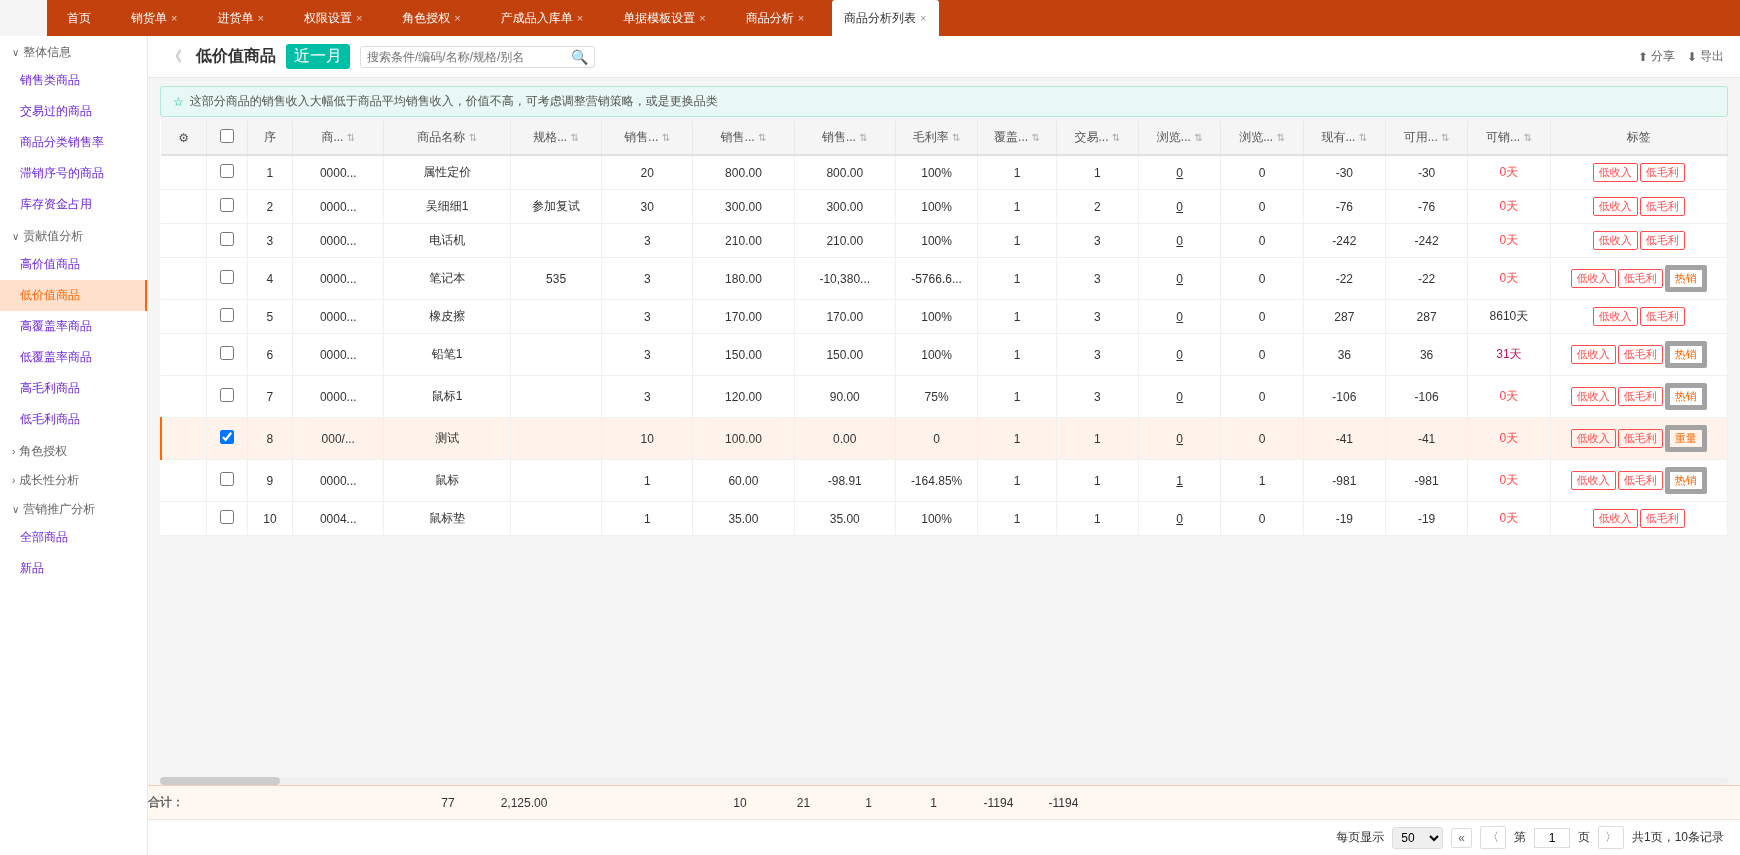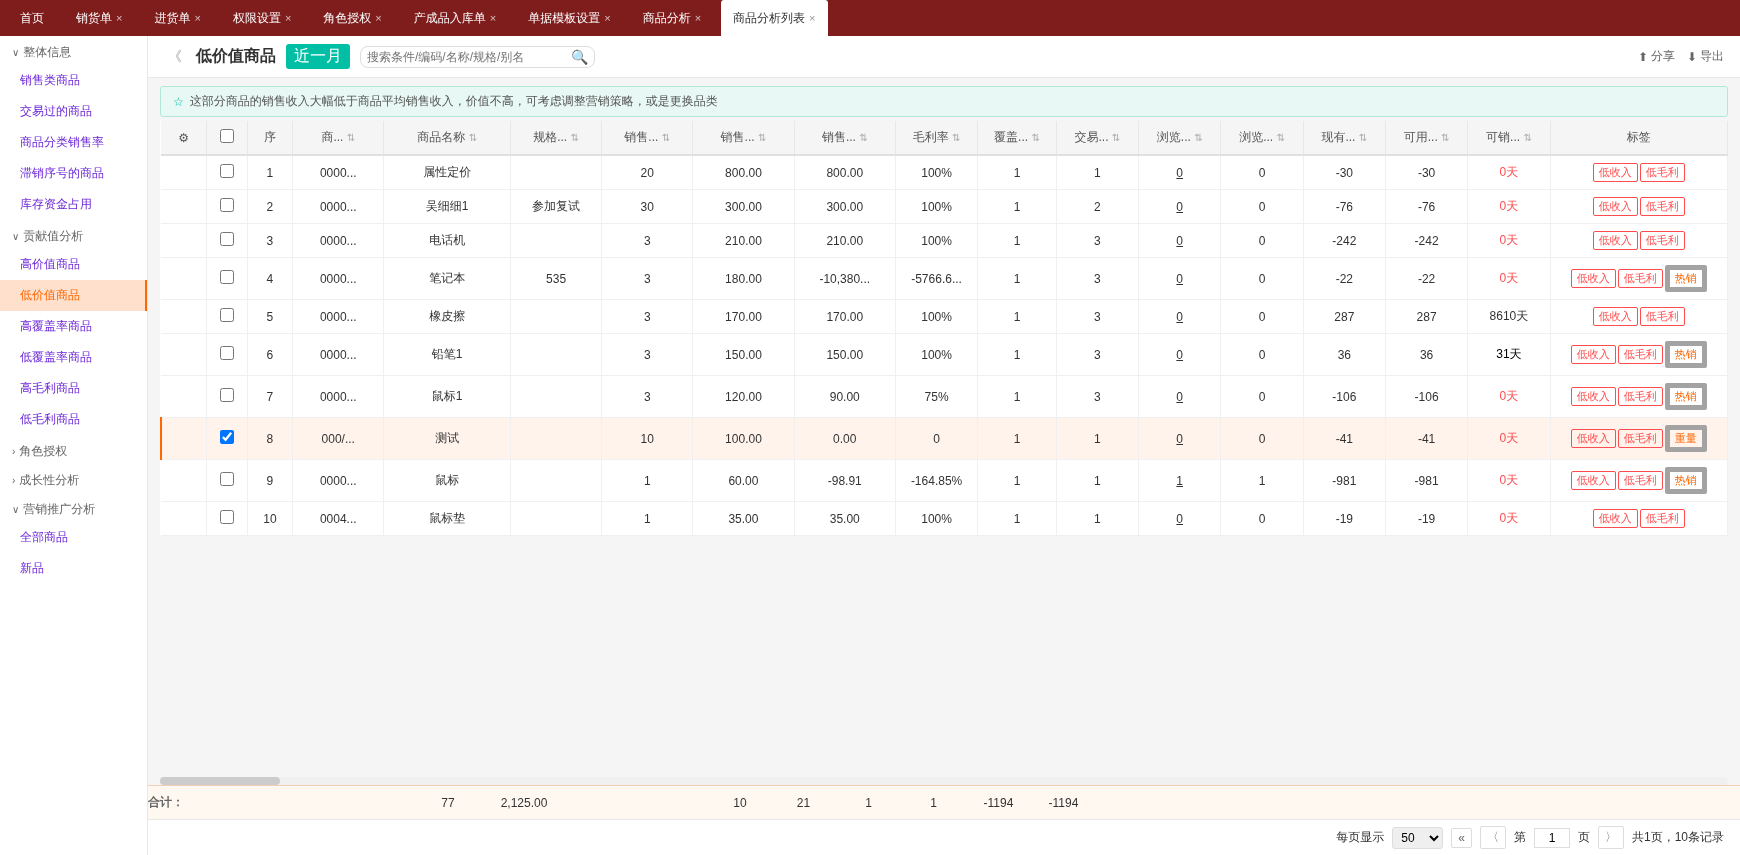--- a/index.html
+++ b/index.html
@@ -1,25 +1,26 @@
 <!DOCTYPE html>
 <html><head>
   <meta charset="utf-8">
   <style>
     * { box-sizing: border-box; margin: 0; padding: 0; font-family: 'Microsoft YaHei', Arial, sans-serif; font-size: 12px; }
     body { background: #f5f5f5; overflow: hidden; width: 1740px; height: 855px; }
 
     
     .top-nav {
-      background: #7f1d1d;
+      background: #c2410c;
       height: 36px;
       display: flex;
       align-items: center;
       padding: 0 8px;
-      gap: 8px;
+      gap: 16px;
+      margin-left: 47px;
     }
     .nav-item {
       color: #fff;
       padding: 4px 12px;
       cursor: pointer;
       border-radius: 3px 3px 0 0;
       white-space: nowrap;
       font-size: 13px;
       height: 36px;
       display: flex;
@@ -90,21 +91,21 @@
       color: #fff;
       padding: 2px 8px;
       border-radius: 3px;
       font-size: 16px;
       cursor: pointer;
     }
     .search-box {
       display: flex;
       align-items: center;
       border: 1px solid #ddd;
-      border-radius: 8px;
+      border-radius: 3px;
       padding: 2px 6px;
       gap: 4px;
       min-width: 220px;
     }
     .search-box input {
       border: none;
       outline: none;
       font-size: 12px;
       color: #999;
       width: 200px;
@@ -558,21 +559,21 @@
       <td>3</td>
       <td>150.00</td>
       <td>150.00</td>
       <td>100%</td>
       <td>1</td>
       <td>3</td>
       <td><span class="underline">0</span></td>
       <td>0</td>
       <td>36</td>
       <td>36</td>
-      <td style="color:#000000;">31天</td>
+      <td style="color:#be185d;">31天</td>
       <td><span class="tag tag-red">低收入</span><span class="tag tag-red">低毛利</span><span class="tag tag-orange">热销</span></td>
     </tr>
             <tr>
       <td></td>
       <td><input type="checkbox" style=""></td>
       <td>7</td>
       <td>0000...</td>
       <td>鼠标1</td>
       <td></td>
       <td>3</td>

